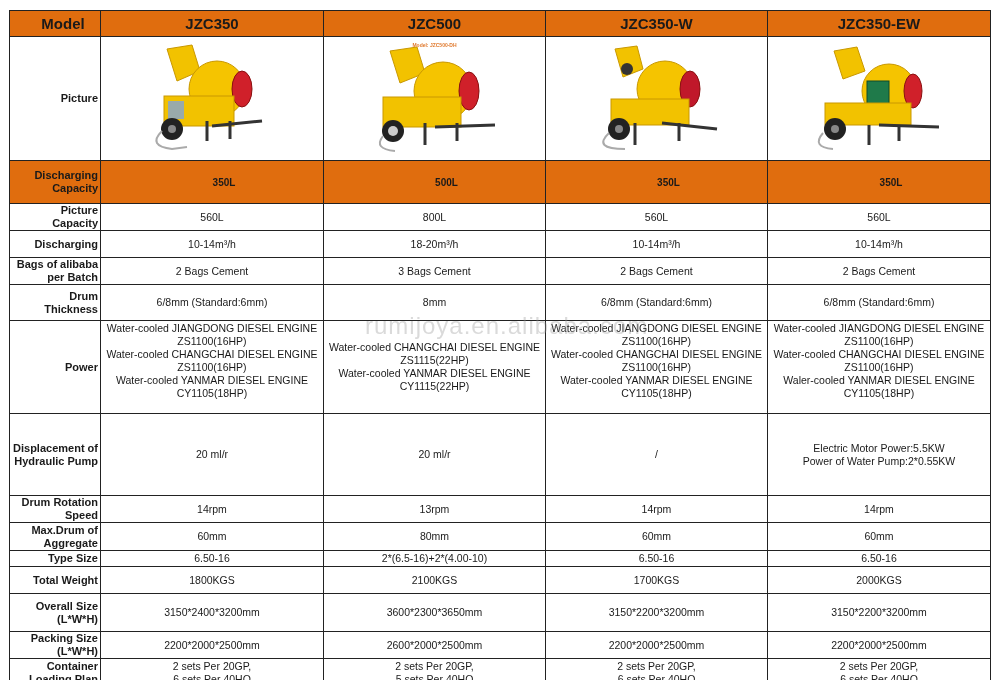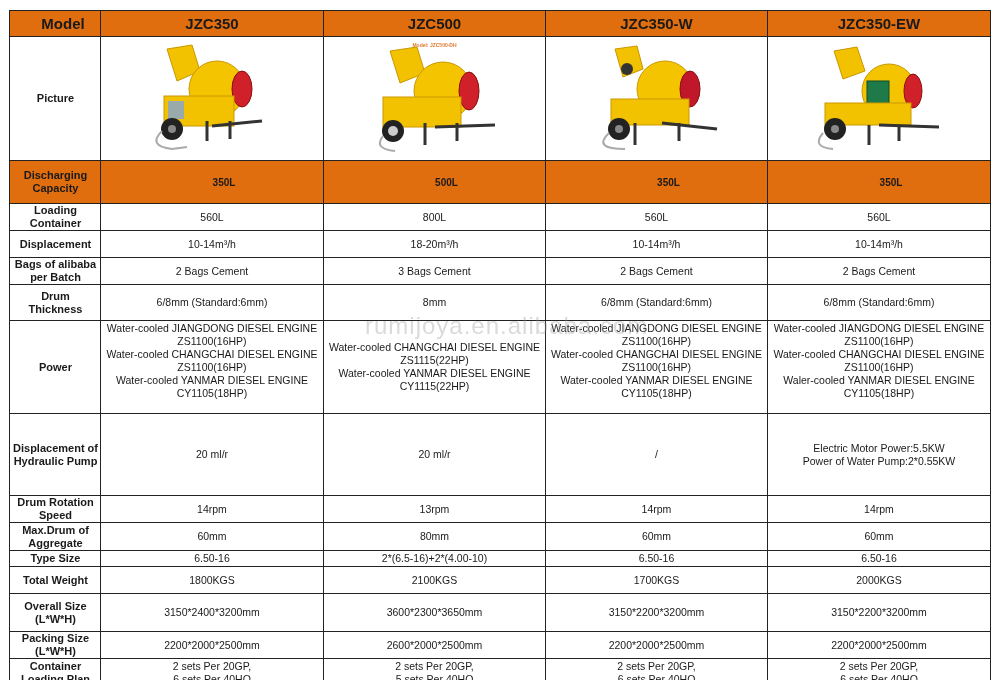--- a/index.html
+++ b/index.html
@@ -10,21 +10,21 @@
     border-collapse: collapse; table-layout: fixed;
     width: 981px;
   }
   table.spec td {
     border: 1.5px solid #222;
     text-align: center; vertical-align: middle;
     font-size: 10.5px; line-height: 13px;
     padding: 0 2px; overflow: hidden;
   }
   table.spec td.label {
-    text-align: center; font-weight: bold; font-size: 11px; line-height: 13px;
+    text-align: right; font-weight: bold; font-size: 11px; line-height: 13px;
     padding-left: 3px;
   }
   tr.header td { background: #e06d0e; font-weight: bold; font-size: 15px; height: 25px; }
   tr.header td.label { text-align: center; font-size: 15px; padding-left: 18px; }
   tr.highlight td { background: #e06d0e; }
   tr.highlight td.value { font-weight: bold; font-size: 10px; padding-left: 26px; }
   .pic-cell { position: relative; }
   .caption { position: absolute; top: 2px; left: 0; right: 0; font-size: 5px; color: #e07a2e; font-weight: bold; text-align: center; }
   .mixer { display: block; margin: 0 auto; }
   .multiline { white-space: pre-line; }
@@ -116,28 +116,28 @@
       </td>
     </tr>
     <tr class="highlight" style="height:43px">
       <td class="label">Discharging Capacity</td>
       <td class="value">350L</td>
       <td class="value">500L</td>
       <td class="value">350L</td>
       <td class="value">350L</td>
     </tr>
     <tr style="height:27px">
-      <td class="label">Loading Container</td>
+      <td class="label">Picture Capacity</td>
       <td>560L</td>
       <td>800L</td>
       <td>560L</td>
       <td>560L</td>
     </tr>
     <tr style="height:27px">
-      <td class="label">Displacement</td>
+      <td class="label">Discharging</td>
       <td>10-14m³/h</td>
       <td>18-20m³/h</td>
       <td>10-14m³/h</td>
       <td>10-14m³/h</td>
     </tr>
     <tr style="height:27px">
       <td class="label">Bags of alibaba per Batch</td>
       <td>2 Bags Cement</td>
       <td>3 Bags Cement</td>
       <td>2 Bags Cement</td>

